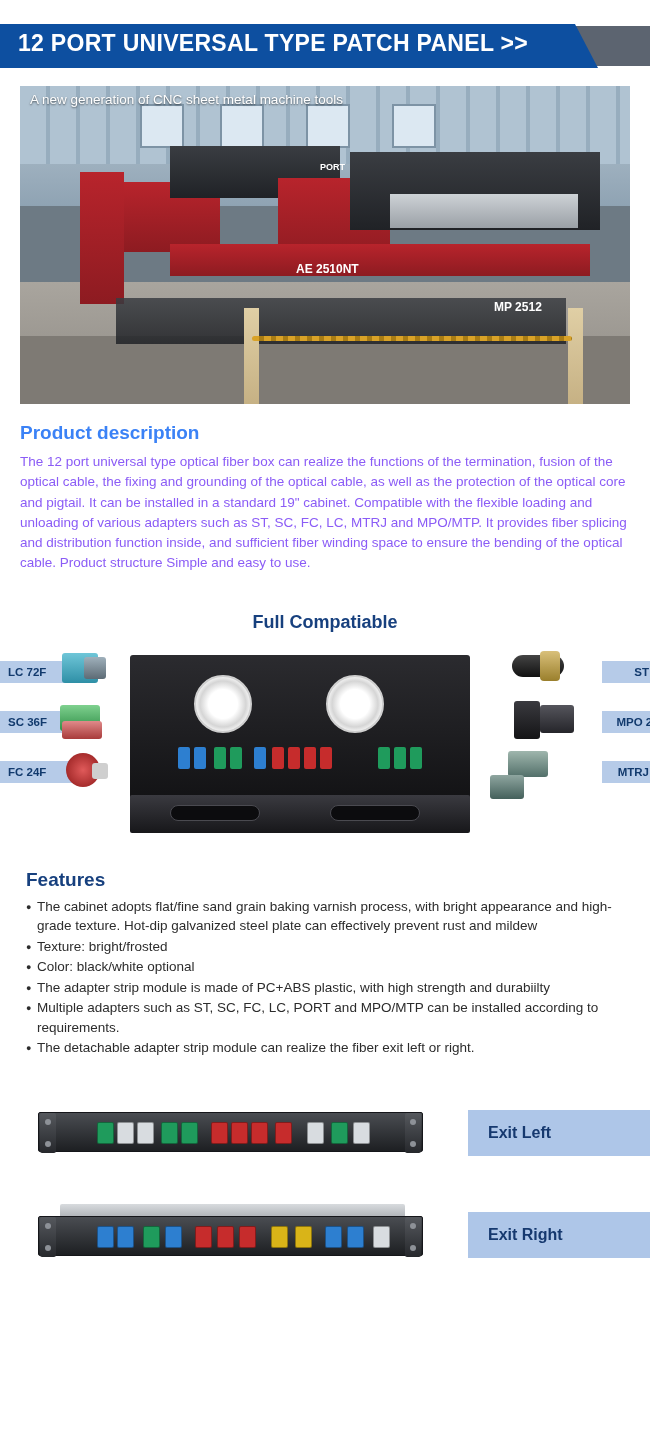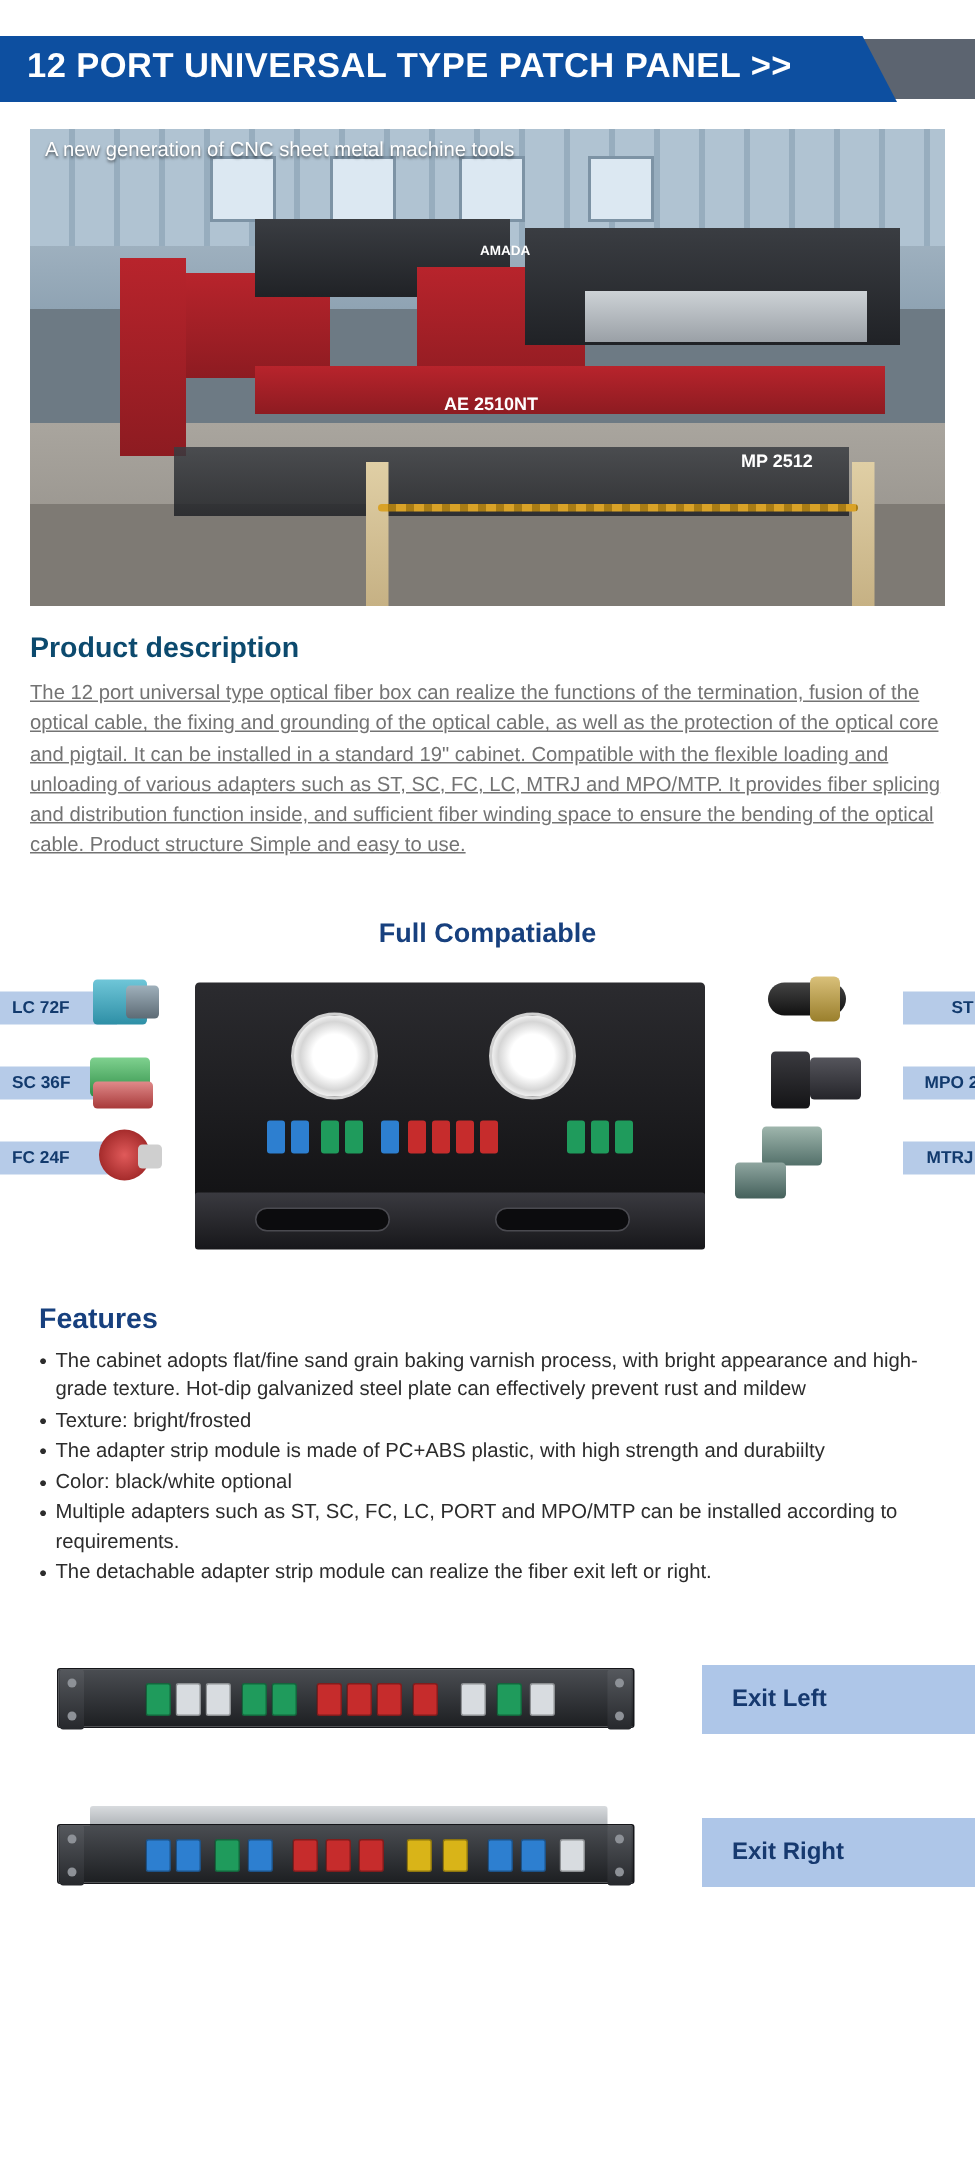--- a/index.html
+++ b/index.html
@@ -106,31 +106,30 @@
     font-size: 13.5px;
     text-shadow: 0 1px 2px rgba(0,0,0,.6);
   }
   .mach-label {
     position:absolute;
     color:#fff; font-size:9px; font-weight:bold;
   }
 
   
   .sec-title {
-    color: #0c4a6e;
+    color: #3b82f6;
     font-size: 19px;
     font-weight: bold;
     margin: 18px 0 8px 20px;
   }
   .body-text {
     margin: 0 22px 0 20px;
-    color: #737373;
+    color: #8b5cf6;
     font-size: 13.5px;
     line-height: 1.5;
-    text-decoration: underline;
   }
 
   .center-title {
     text-align: center;
     color: #17407e;
     font-size: 18px;
     font-weight: bold;
     margin: 38px 0 10px 0;
   }
 
@@ -285,21 +284,21 @@
 
     <div class="machine-red" style="left:60px; top:86px; width:44px; height:132px;"></div>
     <div class="machine-red" style="left:104px; top:96px; width:96px; height:70px;"></div>
     <div class="machine-dark" style="left:150px; top:60px; width:170px; height:52px;"></div>
     <div class="machine-red" style="left:258px; top:92px; width:112px; height:86px;"></div>
     <div class="machine-dark" style="left:330px; top:66px; width:250px; height:78px;"></div>
     <div class="machine-red" style="left:150px; top:158px; width:420px; height:32px;"></div>
     <div class="machine-gray" style="left:370px; top:108px; width:188px; height:34px;"></div>
     <div class="machine-dark" style="left:96px; top:212px; width:450px; height:46px; opacity:.85;"></div>
 
-    <div class="mach-label" style="left:300px; top:76px;">AMADA</div>
+    <div class="mach-label" style="left:300px; top:76px;">PORT</div>
     <div class="mach-label" style="left:276px; top:176px; font-size:12px;">AE 2510NT</div>
     <div class="mach-label" style="left:474px; top:214px; font-size:12px;">MP 2512</div>
 
     <div class="post" style="left:224px; top:222px; height:96px;"></div>
     <div class="post" style="left:548px; top:222px; height:96px;"></div>
     <div class="chain" style="left:232px; top:250px; width:320px;"></div>
 
     <div class="hero-caption">A new generation of CNC sheet metal machine tools</div>
   </div>
 
@@ -352,22 +351,22 @@
     <div class="panel-front">
       <div class="panel-slot" style="left:40px; top:10px; width:90px;"></div>
       <div class="panel-slot" style="left:200px; top:10px; width:90px;"></div>
     </div>
   </div>
 
   <div class="feat-title">Features</div>
   <ul class="feat">
     <li>The cabinet adopts flat/fine sand grain baking varnish process, with bright appearance and high-grade texture. Hot-dip galvanized steel plate can effectively prevent rust and mildew</li>
     <li>Texture: bright/frosted</li>
+    <li>Color: black/white optional</li>
     <li>The adapter strip module is made of PC+ABS plastic, with high strength and durabiilty</li>
-    <li>Color: black/white optional</li>
     <li>Multiple adapters such as ST, SC, FC, LC, PORT and MPO/MTP can be installed according to requirements.</li>
     <li>The detachable adapter strip module can realize the fiber exit left or right.</li>
   </ul>
 
   <div class="bottom">
 
     <div class="rack" style="top:8px;">
       <div class="ear" style="left:1px; top:0;"></div>
       <div class="ear" style="right:1px; top:0;"></div>
       <div class="port" style="left:58px; top:9px; background:#1f9b5c;"></div>

